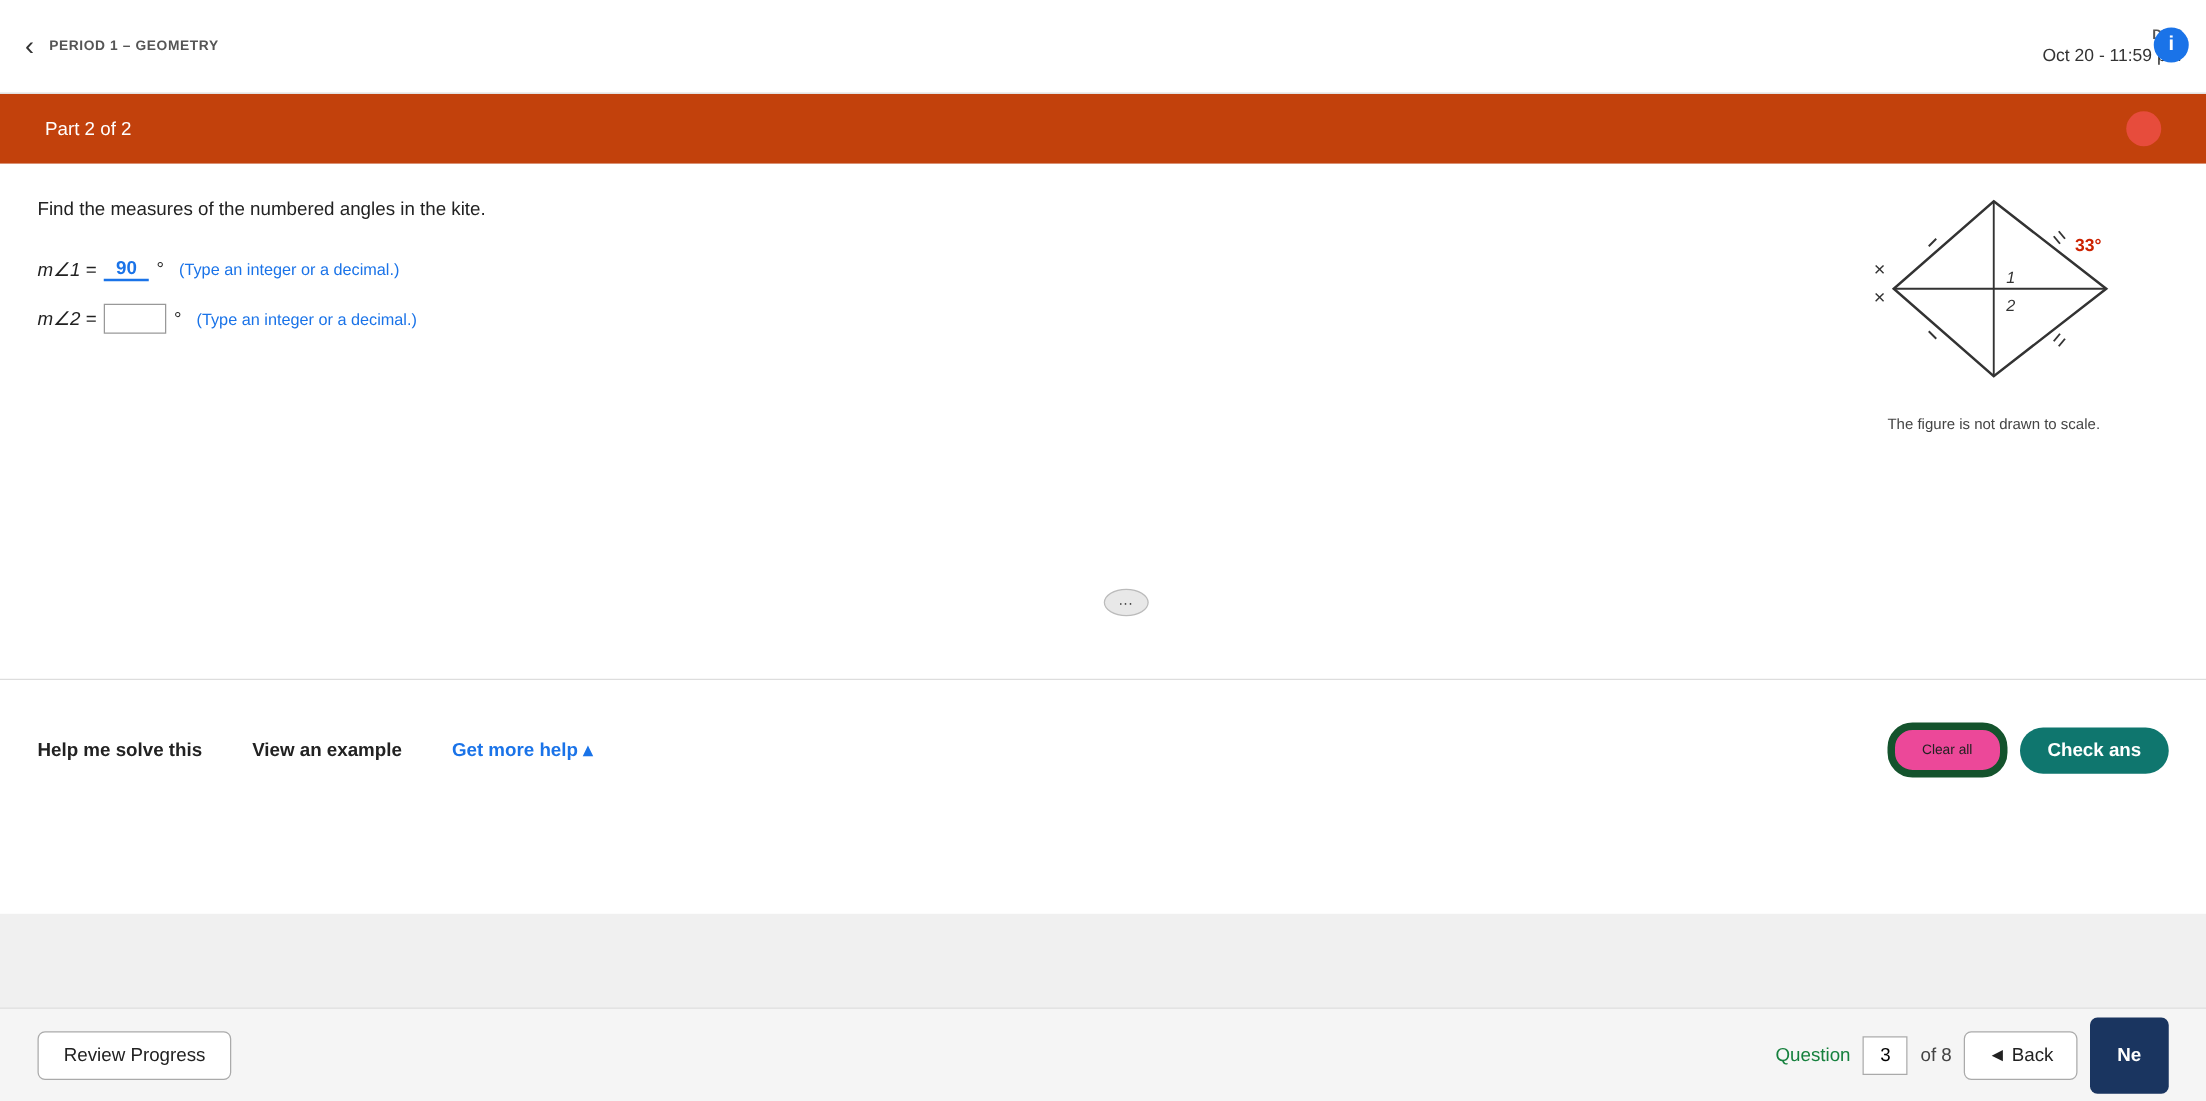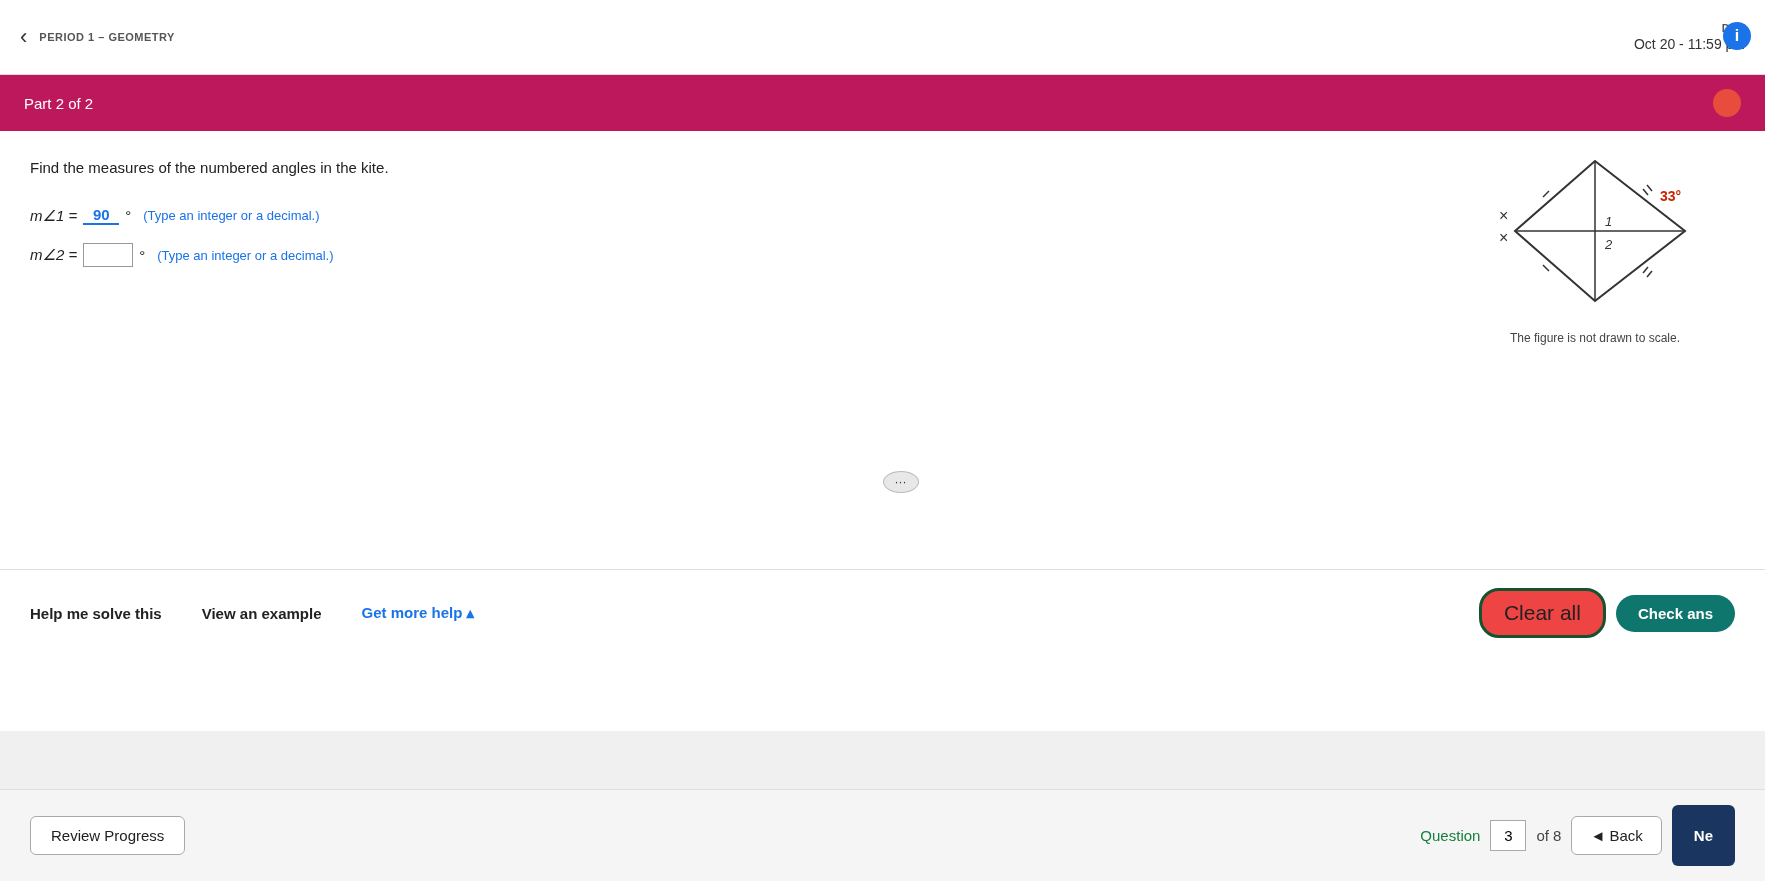--- a/index.html
+++ b/index.html
@@ -74,23 +74,23 @@
       align-items: center;
       justify-content: center;
       color: white;
       font-weight: bold;
       font-size: 16px;
       cursor: pointer;
     }
 
     
     .part-banner {
-      background: #be185d;
+      background: #c2410c;
       color: #fff;
-      padding: 14px 24px;
+      padding: 14px 36px;
       font-size: 15px;
       display: flex;
       align-items: center;
       justify-content: space-between;
     }
     .part-circle {
       width: 28px;
       height: 28px;
       background: #e74c3c;
       border-radius: 50%;
@@ -189,21 +189,21 @@
       color: #333;
       position: absolute;
       left: 50%;
       top: 340px;
     }
 
     
     .action-bar {
       background: #fff;
       border-top: 1px solid #ddd;
-      padding: 18px 30px;
+      padding: 34px 30px;
       display: flex;
       align-items: center;
       justify-content: space-between;
       position: absolute;
       bottom: 75px;
       left: 0;
       right: 0;
     }
     .action-links {
       display: flex;
@@ -219,25 +219,25 @@
     }
     .action-link.blue {
       color: #1a73e8;
     }
     .action-buttons {
       display: flex;
       align-items: center;
       gap: 10px;
     }
     .clear-all-btn {
-      border: 3px solid #14532d;
+      border: 6px solid #14532d;
       border-radius: 20px;
-      background: #ef4444;
+      background: #ec4899;
       padding: 10px 22px;
-      font-size: 21px;
+      font-size: 11px;
       cursor: pointer;
       color: #222;
     }
     .check-ans-btn {
       border: none;
       border-radius: 20px;
       background: #0f766e;
       padding: 10px 22px;
       font-size: 15px;
       cursor: pointer;
@@ -250,21 +250,21 @@
       background: #f5f5f5;
       border-top: 1px solid #ddd;
       padding: 14px 30px;
       display: flex;
       align-items: center;
       justify-content: space-between;
       position: absolute;
       bottom: 0;
       left: 0;
       right: 0;
-      height: 92px;
+      height: 75px;
     }
     .review-progress-btn {
       border: 1px solid #aaa;
       border-radius: 6px;
       background: #fff;
       padding: 10px 20px;
       font-size: 15px;
       cursor: pointer;
       color: #222;
     }

